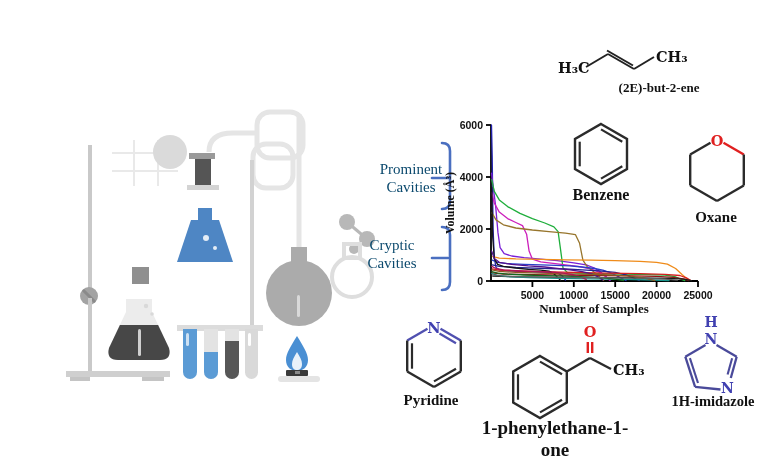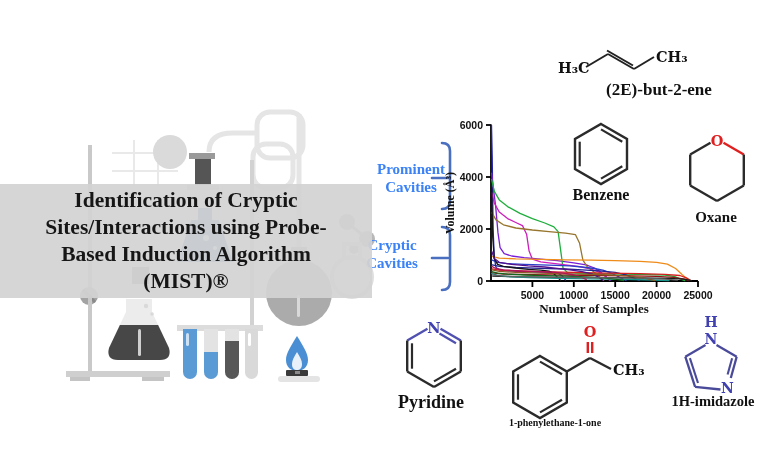--- a/index.html
+++ b/index.html
@@ -5,21 +5,21 @@
   html,body{margin:0;padding:0;background:#fff;}
   #canvas{position:relative;width:768px;height:462px;overflow:hidden;background:#ffffff;
           font-family:"Liberation Serif", serif;}
   .abs{position:absolute;}
   .ctr{text-align:center;}
   
   #banner{left:0;top:184px;width:372px;height:114px;background:rgba(211,211,211,0.93);z-index:2;
           display:flex;flex-direction:column;justify-content:center;}
   #banner .bline{font-weight:bold;font-size:21.5px;line-height:27px;color:#161616;text-align:center;}
   
-  .annot{font-weight:bold;font-size:15px;line-height:18px;color:#3b82f6;}
+  .annot{font-weight:normal;font-size:15px;line-height:18px;color:#0c4a6e;}
   
   .mol-label{font-weight:bold;color:#111;}
   svg text{font-family:"DejaVu Serif", serif;font-weight:bold;}
   .behind{z-index:1;} .front{z-index:3;} .right-el{z-index:1;}
   .tick-label{font-family:"Liberation Sans", sans-serif;font-weight:bold;font-size:10.5px;fill:#111;}
   .axis-title{font-family:"Liberation Serif", serif;font-weight:bold;fill:#111;}
 </style>
 </head>
 <body>
 
@@ -62,26 +62,20 @@
   </svg>
   <svg class="abs behind" style="left:328px;top:240px;" width="50" height="60" viewBox="0 0 50 60">
     <rect x="16" y="4" width="16" height="14" fill="none" stroke="#dedede" stroke-width="4"></rect>
     <circle cx="24" cy="37" r="20" fill="none" stroke="#dedede" stroke-width="4"></circle>
   </svg>
   <svg class="abs behind" style="left:76px;top:283px;" width="26" height="26" viewBox="0 0 26 26">
     <circle cx="13" cy="13" r="9" fill="#a3a3a3"></circle>
     <line x1="7" y1="7" x2="19" y2="19" stroke="#8a8a8a" stroke-width="3"></line>
   </svg>
 
-  <div id="banner" class="abs">
-    <div class="bline">Identification of Cryptic</div>
-    <div class="bline">Sites/Interactions using Probe-</div>
-    <div class="bline">Based Induction Algorithm</div>
-    <div class="bline">(MIST)®</div>
-  </div>
 
   <div class="abs front" style="left:88px;top:298px;width:4px;height:75px;background:#c9c9c9;"></div>
   <div class="abs front" style="left:250px;top:298px;width:4px;height:27px;background:#d2d2d2;"></div>
   <div class="abs front" style="left:66px;top:371px;width:104px;height:6px;background:#cfcfcf;"></div>
   <div class="abs front" style="left:70px;top:377px;width:20px;height:4px;background:#c4c4c4;"></div>
   <div class="abs front" style="left:142px;top:377px;width:22px;height:4px;background:#c4c4c4;"></div>
   <svg class="abs front" style="left:100px;top:296px;" width="80" height="70" viewBox="0 0 80 70">
     <path d="M26,3 L52,3 L52,16 L69,52 Q72,64 60,64 L18,64 Q6,64 9,52 L26,16 Z" fill="#ececec"></path>
     <path d="M19.9,29 L58.1,29 L69,52 Q72,64 60,64 L18,64 Q6,64 9,52 Z" fill="#474747"></path>
     <rect x="38" y="33" width="3" height="27" rx="1.5" fill="#cfcfcf"></rect>
@@ -171,21 +165,21 @@
   <svg class="abs right-el" style="left:548px;top:40px;" width="150" height="42" viewBox="0 0 150 42">
     <g stroke="#222" stroke-width="2" fill="none">
       <line x1="38" y1="27" x2="60" y2="14"></line>
       <line x1="60" y1="14" x2="86" y2="29"></line>
       <line x1="59" y1="10.5" x2="85" y2="25.5"></line>
       <line x1="86" y1="29" x2="106" y2="17"></line>
     </g>
     <text x="10" y="33" font-size="14.5" fill="#111">H₃C</text>
     <text x="108" y="22" font-size="14.5" fill="#111">CH₃</text>
   </svg>
-  <div class="abs mol-label ctr right-el" style="left:589px;top:80px;width:140px;font-size:17px;">(2E)-but-2-ene</div>
+  <div class="abs mol-label ctr right-el" style="left:589px;top:80px;width:140px;font-size:13px;">(2E)-but-2-ene</div>
 
   <svg class="abs right-el" style="left:567px;top:120px;" width="68" height="68" viewBox="0 0 68 68">
     <g stroke="#2b2b2b" stroke-width="2.4" fill="none">
       <polygon points="34,4 60,19 60,49 34,64 8,49 8,19"></polygon>
       <line x1="34" y1="9.4" x2="55.3" y2="21.7" stroke-width="2.2"></line>
       <line x1="55.3" y1="46.3" x2="34" y2="58.6" stroke-width="2.2"></line>
       <line x1="12.7" y1="46.3" x2="12.7" y2="21.7" stroke-width="2.2"></line>
     </g>
   </svg>
   <div class="abs mol-label ctr right-el" style="left:560px;top:186px;width:82px;font-size:16px;">Benzene</div>
@@ -210,37 +204,37 @@
       <line x1="62.8" y1="20.5" x2="62.8" y2="51.5" stroke="#2b2b2b"></line>
       <line x1="62.8" y1="51.5" x2="36" y2="67" stroke="#2b2b2b"></line>
       <line x1="36" y1="67" x2="9.2" y2="51.5" stroke="#2b2b2b"></line>
       <line x1="9.2" y1="51.5" x2="9.2" y2="20.5" stroke="#2b2b2b"></line>
       <line x1="41.5" y1="13.5" x2="58" y2="23.3" stroke="#5050b0" stroke-width="2.2"></line>
       <line x1="58" y1="48.7" x2="36" y2="61.4" stroke="#2b2b2b" stroke-width="2.2"></line>
       <line x1="14" y1="48.7" x2="14" y2="23.3" stroke="#2b2b2b" stroke-width="2.2"></line>
     </g>
     <text x="36" y="12.5" text-anchor="middle" font-size="14.5" fill="#4040b0">N</text>
   </svg>
-  <div class="abs mol-label ctr right-el" style="left:386px;top:392px;width:90px;font-size:18px;">Pyridine</div>
+  <div class="abs mol-label ctr right-el" style="left:386px;top:392px;width:90px;font-size:15px;">Pyridine</div>
 
   <svg class="abs right-el" style="left:497px;top:320px;" width="160" height="100" viewBox="0 0 160 100">
     <g stroke="#2b2b2b" stroke-width="2.4" fill="none">
       <polygon points="43,36 69.8,51.5 69.8,82.5 43,98 16.2,82.5 16.2,51.5"></polygon>
       <line x1="43" y1="41.6" x2="65" y2="54.3" stroke-width="2.2"></line>
       <line x1="65" y1="79.7" x2="43" y2="92.4" stroke-width="2.2"></line>
       <line x1="21" y1="79.7" x2="21" y2="54.3" stroke-width="2.2"></line>
       <line x1="69.8" y1="51.5" x2="93" y2="38"></line>
       <line x1="90.8" y1="33" x2="90.8" y2="22" stroke="#e02020"></line>
       <line x1="95.2" y1="33" x2="95.2" y2="22" stroke="#e02020"></line>
       <line x1="93" y1="38" x2="114" y2="49"></line>
     </g>
     <text x="93" y="17" text-anchor="middle" font-size="14.5" fill="#e02020">O</text>
     <text x="116" y="55" font-size="14.5" fill="#111">CH₃</text>
   </svg>
-  <div class="abs mol-label ctr right-el" style="left:475px;top:417px;width:160px;font-size:10px;">1-phenylethane-1-one</div>
+  <div class="abs mol-label ctr right-el" style="left:475px;top:417px;width:160px;font-size:19px;">1-phenylethane-1-one</div>
 
   <svg class="abs right-el" style="left:674px;top:314px;" width="76" height="84" viewBox="0 0 76 84">
     <g stroke="#4a4a9a" stroke-width="2.3" fill="none">
       <line x1="42.5" y1="31" x2="62.7" y2="42.7"></line>
       <line x1="62.7" y1="42.7" x2="56.8" y2="64"></line>
       <line x1="58.1" y1="44.2" x2="53.6" y2="60.5" stroke-width="2.1"></line>
       <line x1="46.5" y1="75.5" x2="21.1" y2="72.9"></line>
       <line x1="21.1" y1="72.9" x2="11.3" y2="42.7"></line>
       <line x1="24" y1="69" x2="15.9" y2="44.2" stroke-width="2.1"></line>
       <line x1="11.3" y1="42.7" x2="31.5" y2="31"></line>

